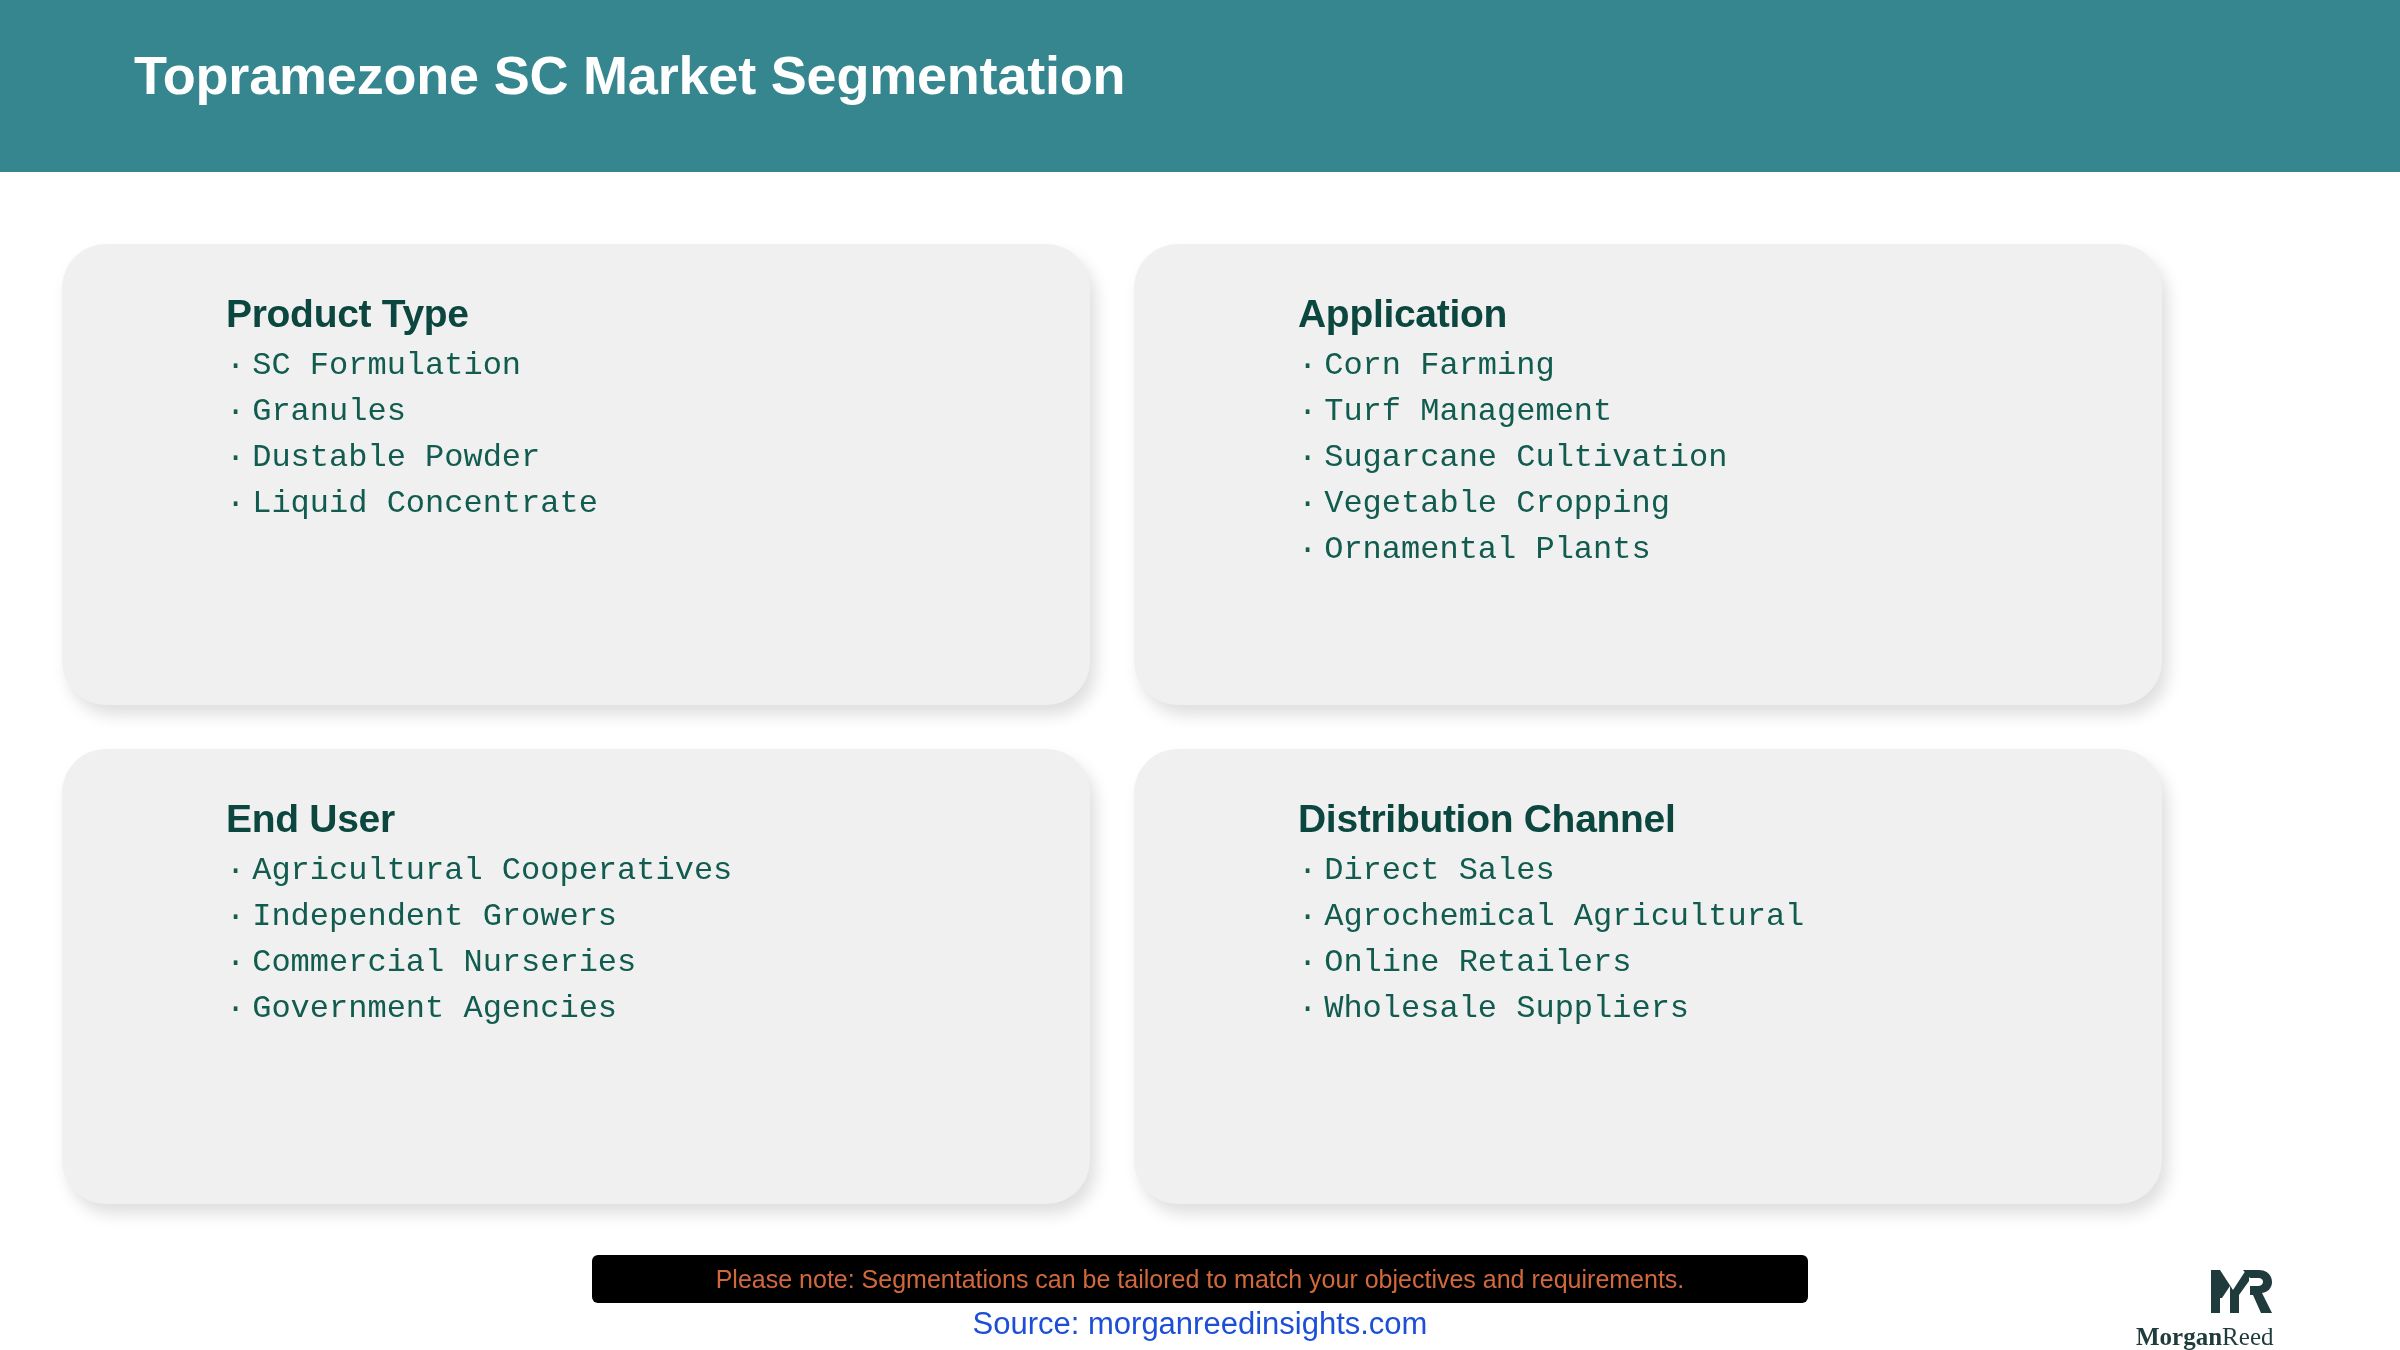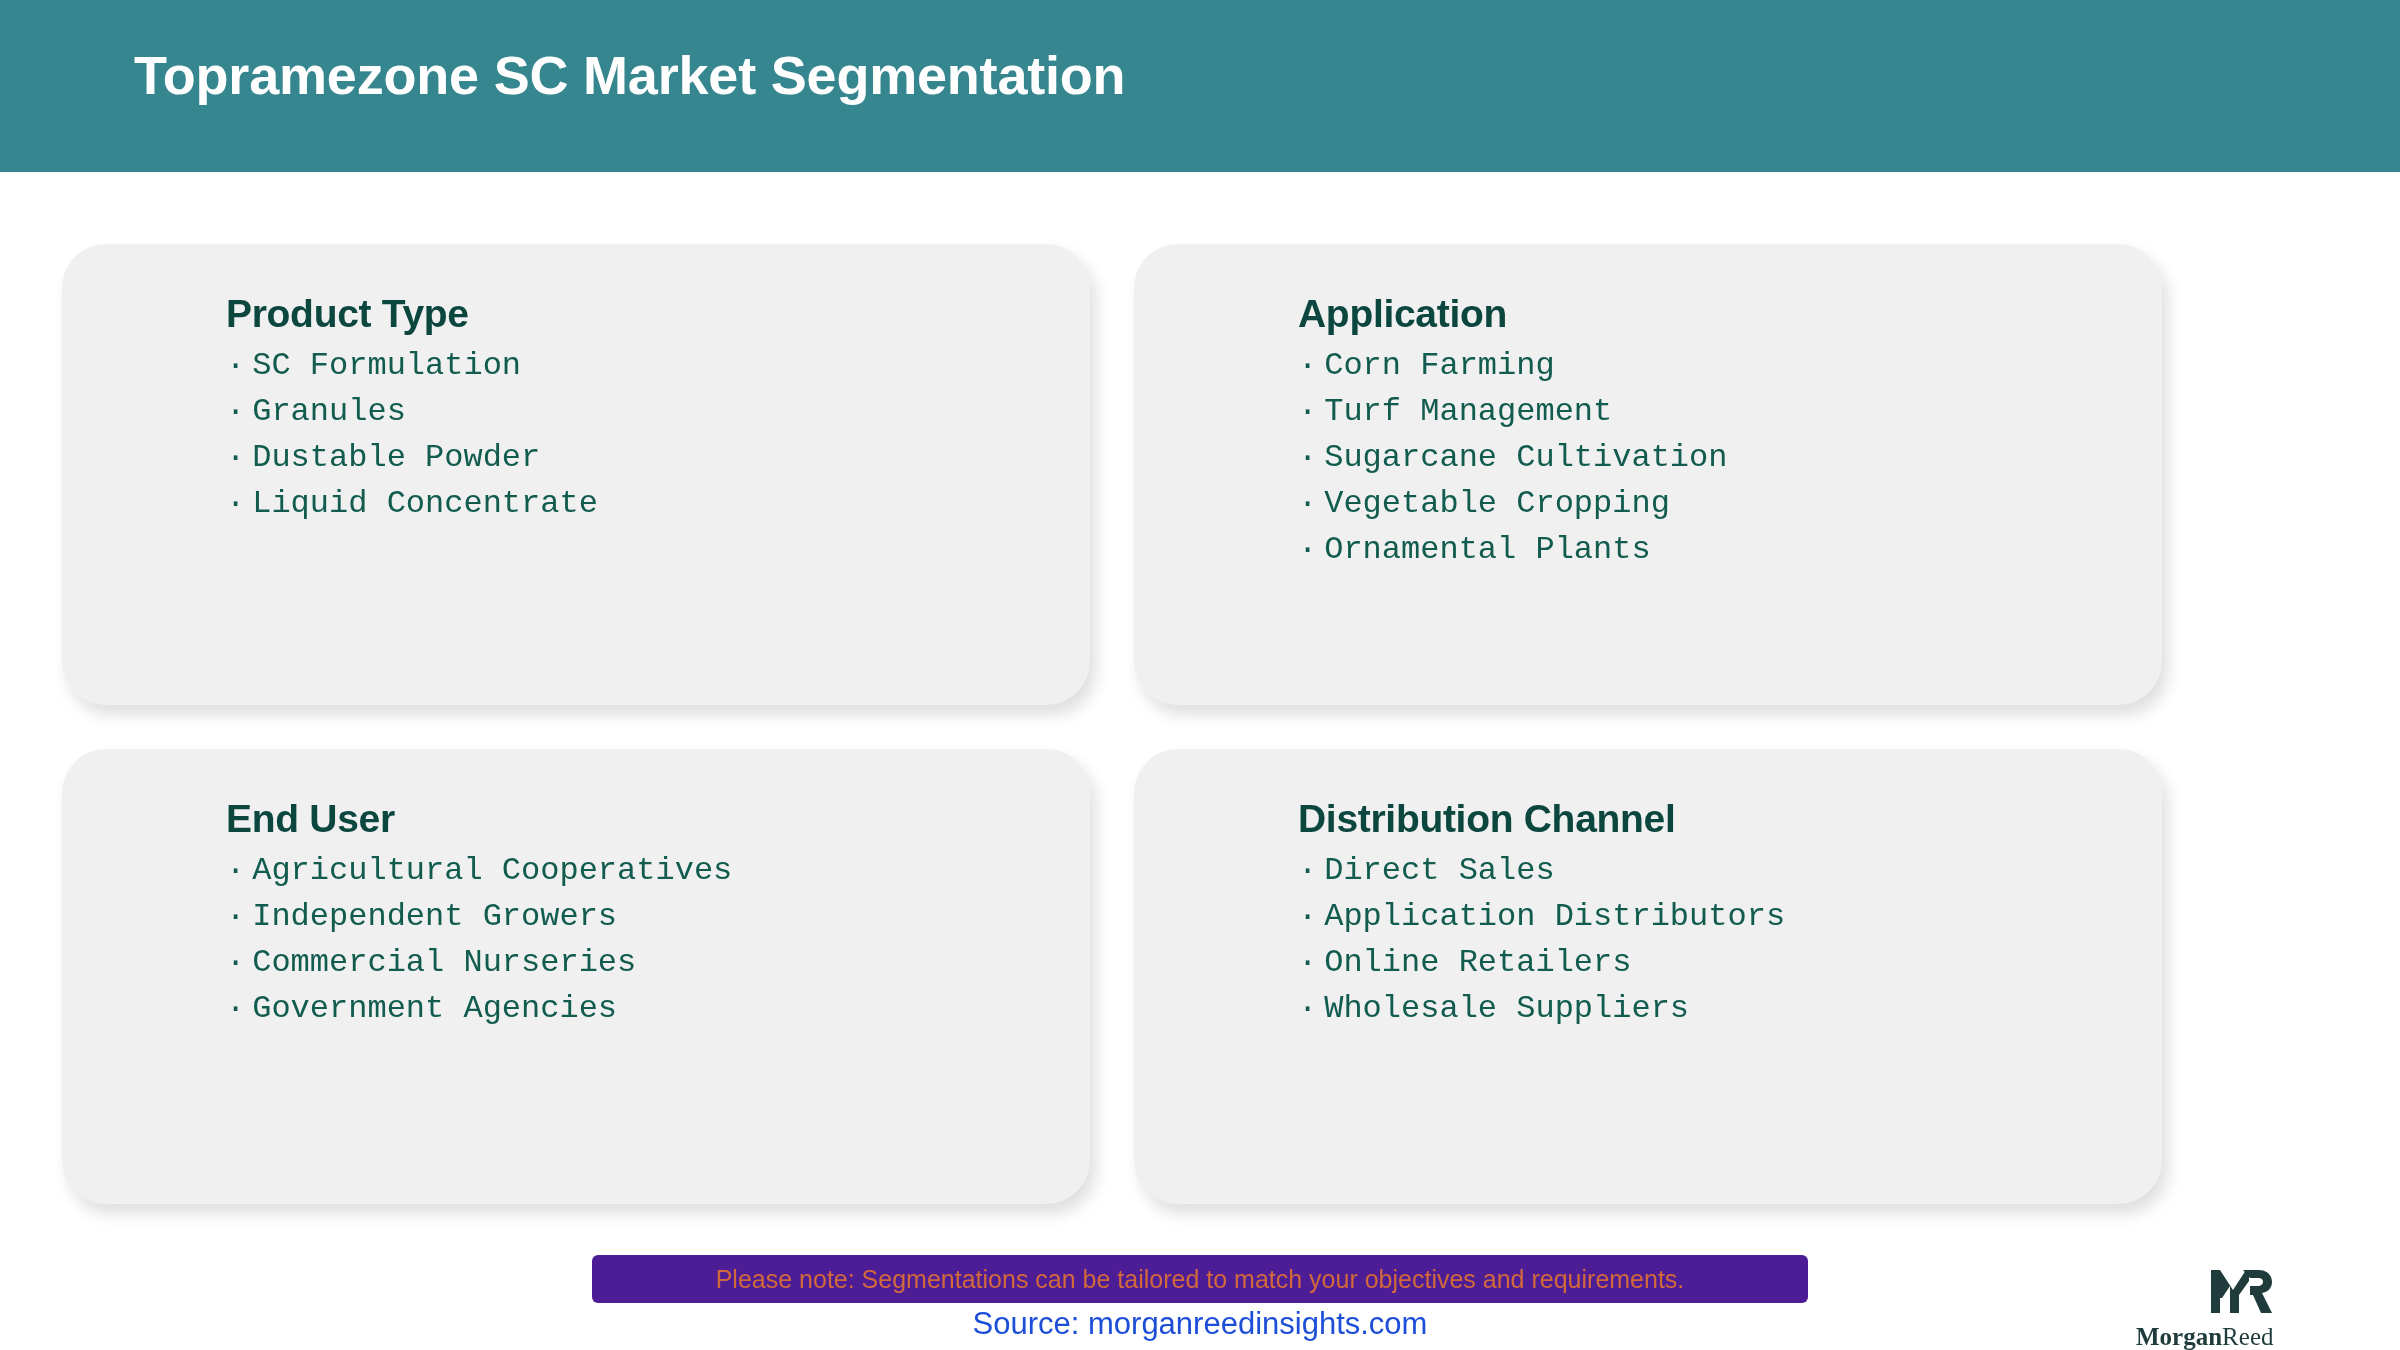--- a/index.html
+++ b/index.html
@@ -87,26 +87,27 @@
     margin-right: 7px;
   }
 
   
   .note-pill {
     position: absolute;
     left: 592px;
     top: 1255px;
     width: 1216px;
     height: 48px;
-    background: #4c1d95;
+    background: #000000;
     border-radius: 6px;
     display: flex;
     align-items: center;
     justify-content: center;
     box-sizing: border-box;
+    text-decoration: underline;
   }
   .note-text {
     font-size: 25px;
     color: #d2693c;
     white-space: nowrap;
   }
   .source-text {
     position: absolute;
     left: 0;
     top: 1306px;
@@ -190,21 +191,21 @@
       <li><span class="bullet-dot">·</span><span>Independent Growers</span></li>
       <li><span class="bullet-dot">·</span><span>Commercial Nurseries</span></li>
       <li><span class="bullet-dot">·</span><span>Government Agencies</span></li>
     </ul>
   </div>
 
   <div class="card">
     <div class="card-title">Distribution Channel</div>
     <ul class="card-list">
       <li><span class="bullet-dot">·</span><span>Direct Sales</span></li>
-      <li><span class="bullet-dot">·</span><span>Application Distributors</span></li>
+      <li><span class="bullet-dot">·</span><span>Agrochemical Agricultural</span></li>
       <li><span class="bullet-dot">·</span><span>Online Retailers</span></li>
       <li><span class="bullet-dot">·</span><span>Wholesale Suppliers</span></li>
     </ul>
   </div>
 
 </div>
 
 <div class="note-pill">
   <span class="note-text">Please note: Segmentations can be tailored to match your objectives and requirements.</span>
 </div>

